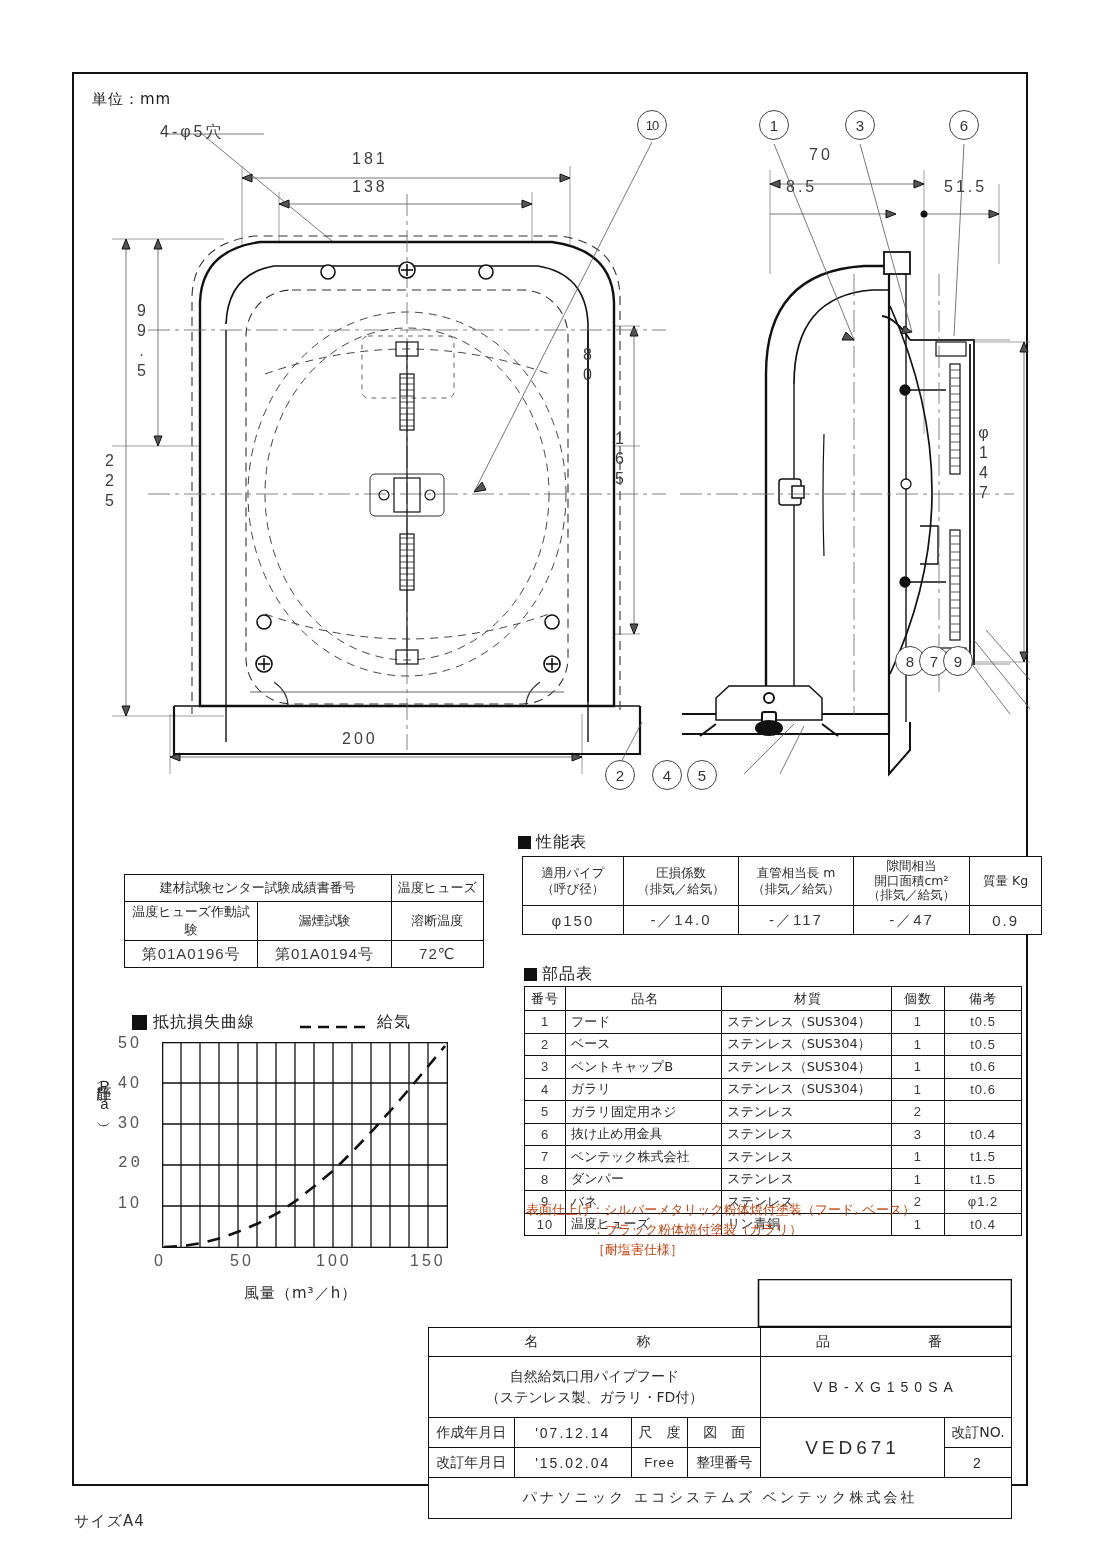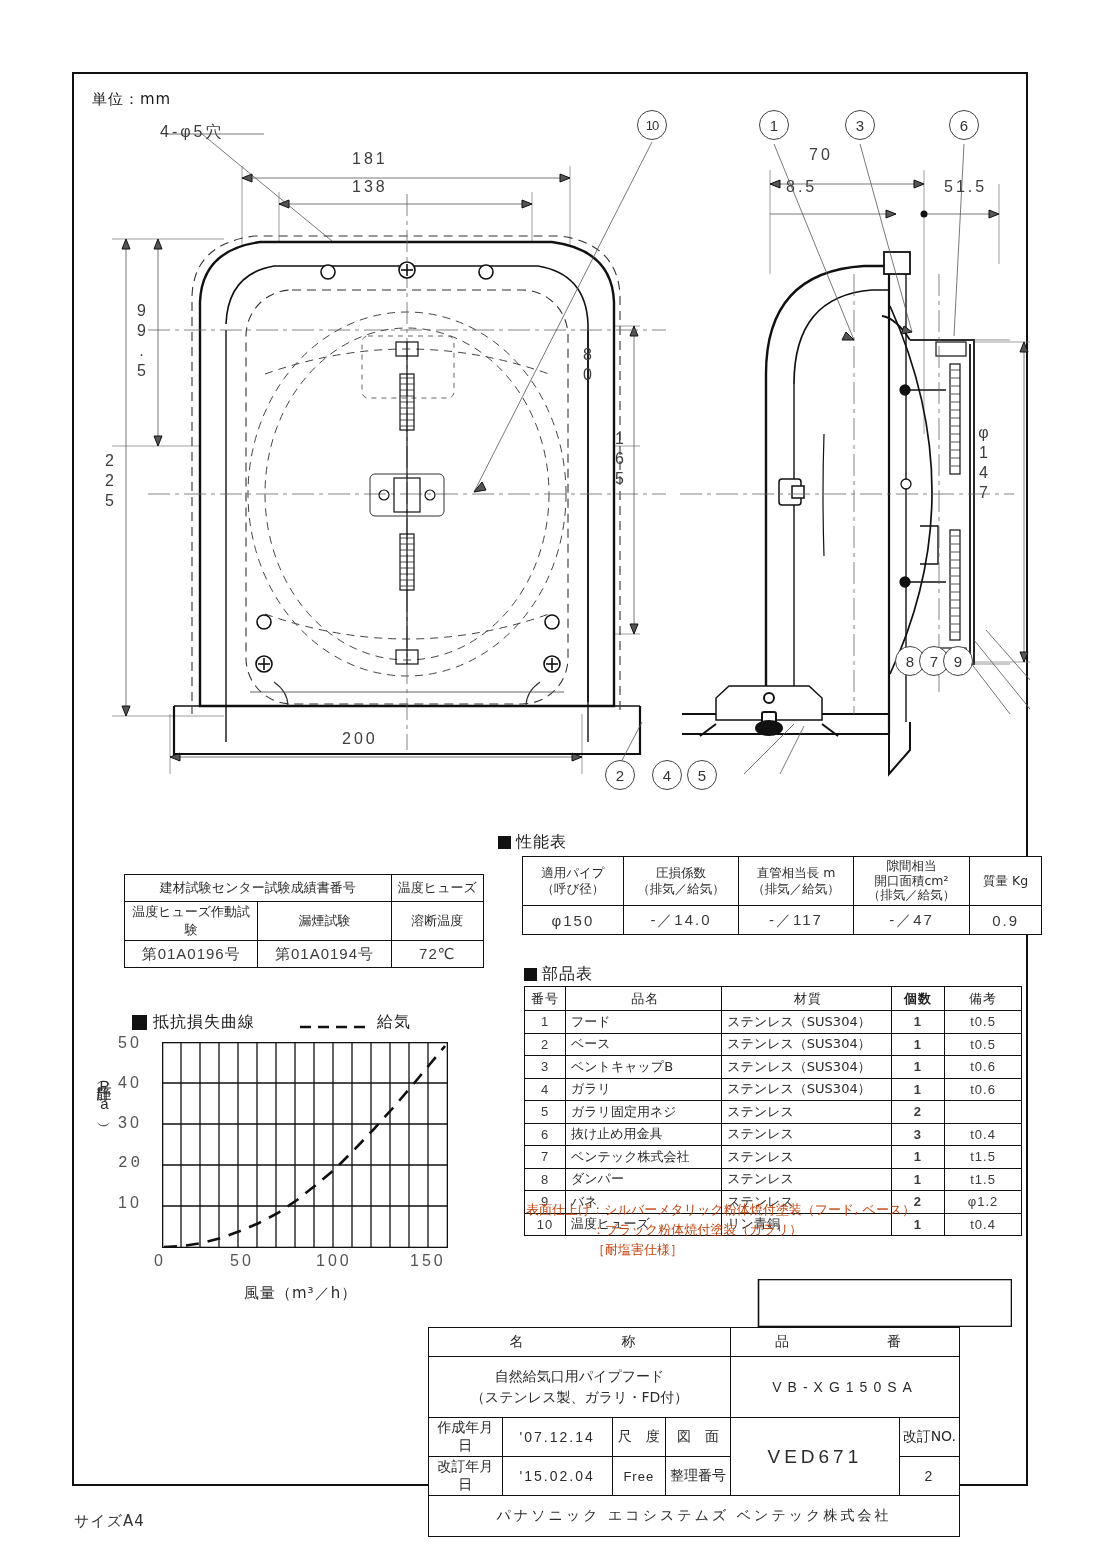--- a/index.html
+++ b/index.html
@@ -43,41 +43,41 @@
   #perf-table td{height:26px;}
   #perf-table .hd{height:46px;line-height:1.25;font-size:12.5px;}
   #perf-table .val{font-size:15px;letter-spacing:2px;color:#3a3a3a;}
 
   
   #parts-table{width:498px;}
   #parts-table td{height:19.5px;font-size:13px;}
   #parts-table td.no{width:38px;letter-spacing:1px;color:#3a3a3a;}
   #parts-table td.nm{width:162px;text-align:left;padding-left:5px;letter-spacing:0px;}
   #parts-table td.mt{width:170px;text-align:left;padding-left:5px;letter-spacing:0px;}
-  #parts-table td.qt{width:52px;letter-spacing:1px;color:#3a3a3a;font-weight:bold;}
+  #parts-table td.qt{width:52px;letter-spacing:1px;color:#3a3a3a;}
   #parts-table td.rm{width:76px;letter-spacing:1px;color:#3a3a3a;}
   #parts-table tr.head td{font-size:13px;letter-spacing:1px;color:#222;height:21px;}
   #finish-notes{font-size:13px;line-height:1.55;color:#c2410c;}
 
   
   #cert-table{width:360px;}
   #cert-table td{font-size:13px;height:24px;letter-spacing:0px;}
   #cert-table td.big{font-size:15px;letter-spacing:1px;color:#3a3a3a;}
 
   
   #chart-wrap{left:18px;top:938px;width:420px;height:300px;}
   .chart-legend{font-size:16px;letter-spacing:1px;display:flex;align-items:center;gap:6px;}
   .chart-legend .sq{width:15px;height:15px;background:#111;display:inline-block;}
   #ylabel{writing-mode:vertical-rl;text-orientation:upright;font-size:15px;letter-spacing:1px;color:#2b2b2b;}
   #xlabel{font-size:15px;letter-spacing:1px;color:#2b2b2b;}
   .ytick,.xtick{font-size:16px;color:#555;letter-spacing:3px;}
 
   
   #title-block{left:354px;top:1205px;width:584px;}
-  #title-block table{width:532px;}
+  #title-block table{width:584px;}
   #title-block td{font-size:14px;color:#2b2b2b;}
   .tb-big{font-size:24px;letter-spacing:6px;color:#3f3f3f;}
   .tb-name{font-size:14px;line-height:1.5;letter-spacing:0px;}
   .tb-company{font-size:21px;letter-spacing:3px;color:#3a3a3a;}
   .tb-hd{font-size:15px;letter-spacing:14px;color:#2b2b2b;}
   .tb-val{font-size:15px;letter-spacing:2px;color:#3a3a3a;}
   .tb-tiny{font-size:10px;letter-spacing:0px;}
   .tb-lbl{font-size:13px;letter-spacing:0px;}
 </style>
 </head>
@@ -444,21 +444,21 @@
                L192 108 L211 88 L230 67 L249 45 L268 22 L283 4" fill="none" stroke="#111" stroke-width="2.6" stroke-dasharray="13 9" stroke-linecap="butt"></path>
     </svg>
 
     <div class="abs xtick" style="left:62px;top:240px;">0</div>
     <div class="abs xtick" style="left:138px;top:240px;">50</div>
     <div class="abs xtick" style="left:224px;top:240px;">100</div>
     <div class="abs xtick" style="left:318px;top:240px;">150</div>
     <div class="abs jp" id="xlabel" style="left:152px;top:272px;">風量（m³／h）</div>
   </div>
 
-  <div class="abs sec-title jp" style="left:424px;top:758px;">
+  <div class="abs sec-title jp" style="left:444px;top:758px;">
     <span class="sq"></span>
     <span>性能表</span>
   </div>
   <div class="abs" style="left:448px;top:782px;">
     <table id="perf-table">
       <tbody>
           <tr>
         <td class="hd jp" style="width:100px;">
           <div>適用パイプ</div>
           <div>（呼び径）</div>

